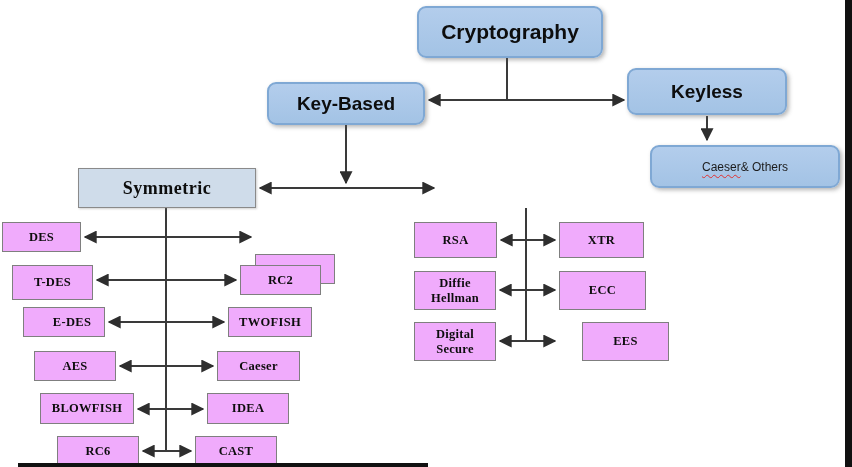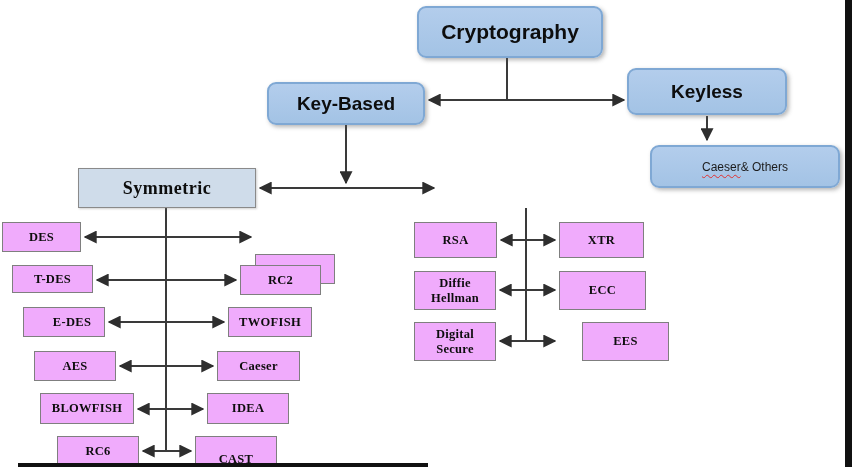--- a/index.html
+++ b/index.html
@@ -119,21 +119,21 @@
   </div>
 
   <div class="cat" style="left:78px; top:168px; width:178px; height:40px;">
     <span>Symmetric</span>
   </div>
 
 
   <div class="leaf" style="left:2px; top:222px; width:79px; height:30px;">
       <span>DES</span>
     </div>
-  <div class="leaf" style="left:12px; top:265px; width:81px; height:28px;">
+  <div class="leaf" style="left:12px; top:265px; width:81px; height:35px;">
       <span>T-DES</span>
     </div>
   <div class="leaf" style="left:23px; top:307px; width:82px; height:30px;padding-left:16px;">
       <span>E-DES</span>
     </div>
   <div class="leaf" style="left:34px; top:351px; width:82px; height:30px;">
       <span>AES</span>
     </div>
   <div class="leaf" style="left:40px; top:393px; width:94px; height:31px;">
       <span>BLOWFISH</span>
@@ -150,21 +150,21 @@
     </div>
   <div class="leaf" style="left:228px; top:307px; width:84px; height:30px;">
       <span>TWOFISH</span>
     </div>
   <div class="leaf" style="left:217px; top:351px; width:83px; height:30px;">
       <span>Caeser</span>
     </div>
   <div class="leaf" style="left:207px; top:393px; width:82px; height:31px;">
       <span>IDEA</span>
     </div>
-  <div class="leaf" style="left:195px; top:436px; width:82px; height:31px;align-items:flex-end;">
+  <div class="leaf" style="left:195px; top:436px; width:82px; height:31px;">
       <span>CAST</span>
     </div>
 
   <div class="leaf" style="left:414px; top:222px; width:83px; height:36px;">
       <span>RSA</span>
     </div>
   <div class="leaf" style="left:414px; top:271px; width:82px; height:39px; padding:2px 14px;">
       <span>Diffie Hellman</span>
     </div>
   <div class="leaf" style="left:414px; top:322px; width:82px; height:39px; padding:2px 14px;">

